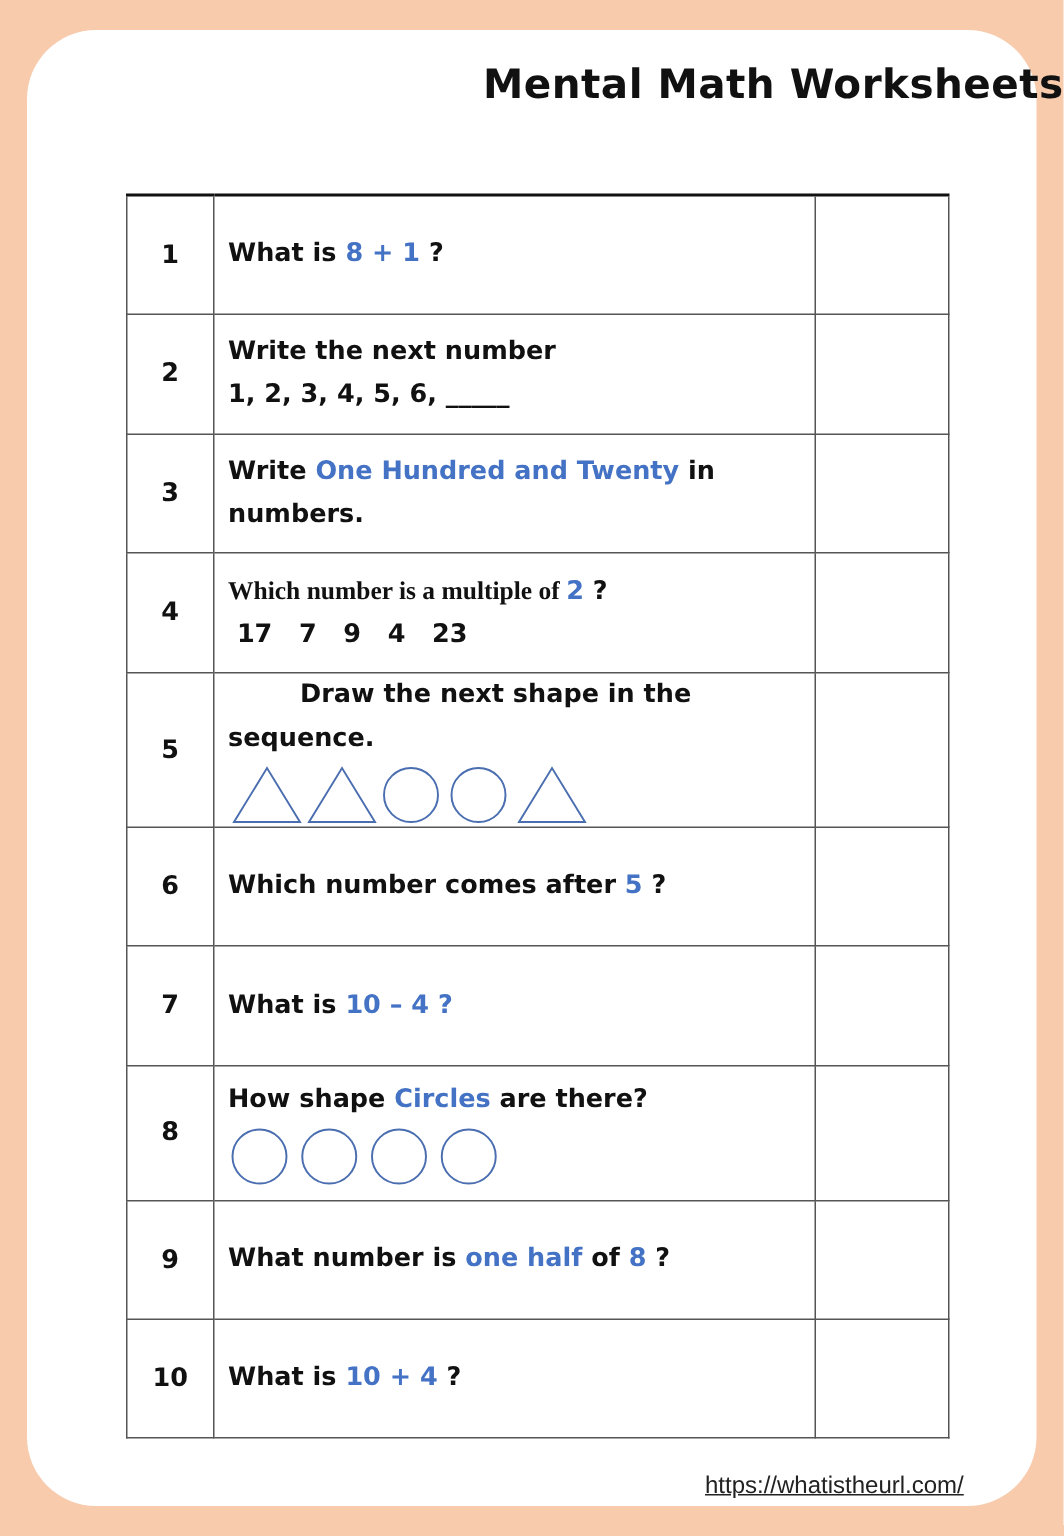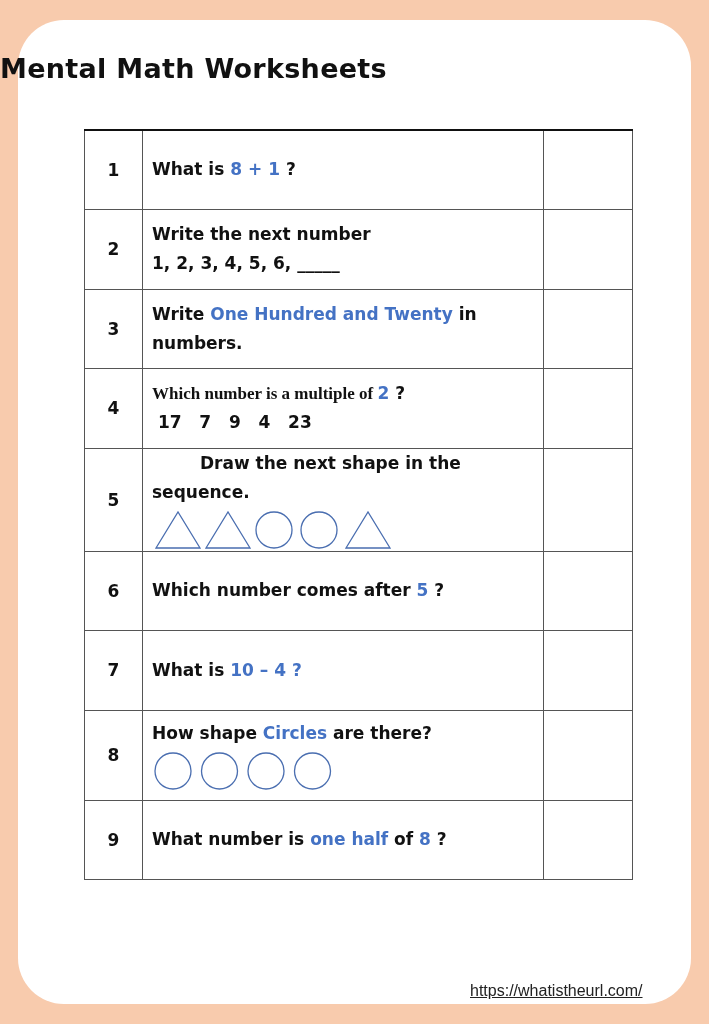--- a/index.html
+++ b/index.html
@@ -5,21 +5,21 @@
   html, body { margin:0; padding:0; }
   body {
     width:709px; height:1024px; background:#f8cbad; position:relative; overflow:hidden;
     font-family:"Liberation Sans", sans-serif;
   }
   .card {
     position:absolute; left:18px; top:20px; width:673px; height:984px;
     background:#ffffff; border-radius:46px;
   }
   .title {
-    position:absolute; left:0; top:53px; width:709px; text-align:left;
+    position:absolute; left:0; top:41px; width:709px; text-align:right;
     font-family:"DejaVu Sans", sans-serif; font-size:27px; font-weight:bold;
     color:#111; letter-spacing:0.3px;
   }
   table.ws {
     position:absolute; left:84px; top:129px; width:540px;
     border-collapse:collapse; table-layout:fixed;
   }
   table.ws td {
     border:1.5px solid #555; padding:0; vertical-align:middle;
     font-family:"DejaVu Sans", sans-serif; font-weight:bold; font-size:17px; color:#111;
@@ -114,16 +114,23 @@
         </td>
         <td class="ans"></td>
       </tr>
       <tr style="height: 79px;">
         <td class="num">9</td>
         <td class="q">
           <div><span style="white-space: pre-wrap; text-align: center;">What number is </span><span class="hl" style="white-space: pre-wrap;">one half</span><span style="white-space: pre-wrap;"> of </span><span class="hl" style="white-space: pre-wrap;">8</span><span style="white-space: pre-wrap;"> ?</span></div>
         </td>
         <td class="ans"></td>
       </tr>
+      <tr style="height: 79px;">
+        <td class="num">10</td>
+        <td class="q">
+          <div><span style="white-space: pre-wrap;">What is </span><span class="hl" style="white-space: pre-wrap;">10 + 4</span><span style="white-space: pre-wrap;"> ?</span></div>
+        </td>
+        <td class="ans"></td>
+      </tr>
     </tbody>
 </table>
 
 <a class="url">https://whatistheurl.com/</a>
 
 </body></html>

